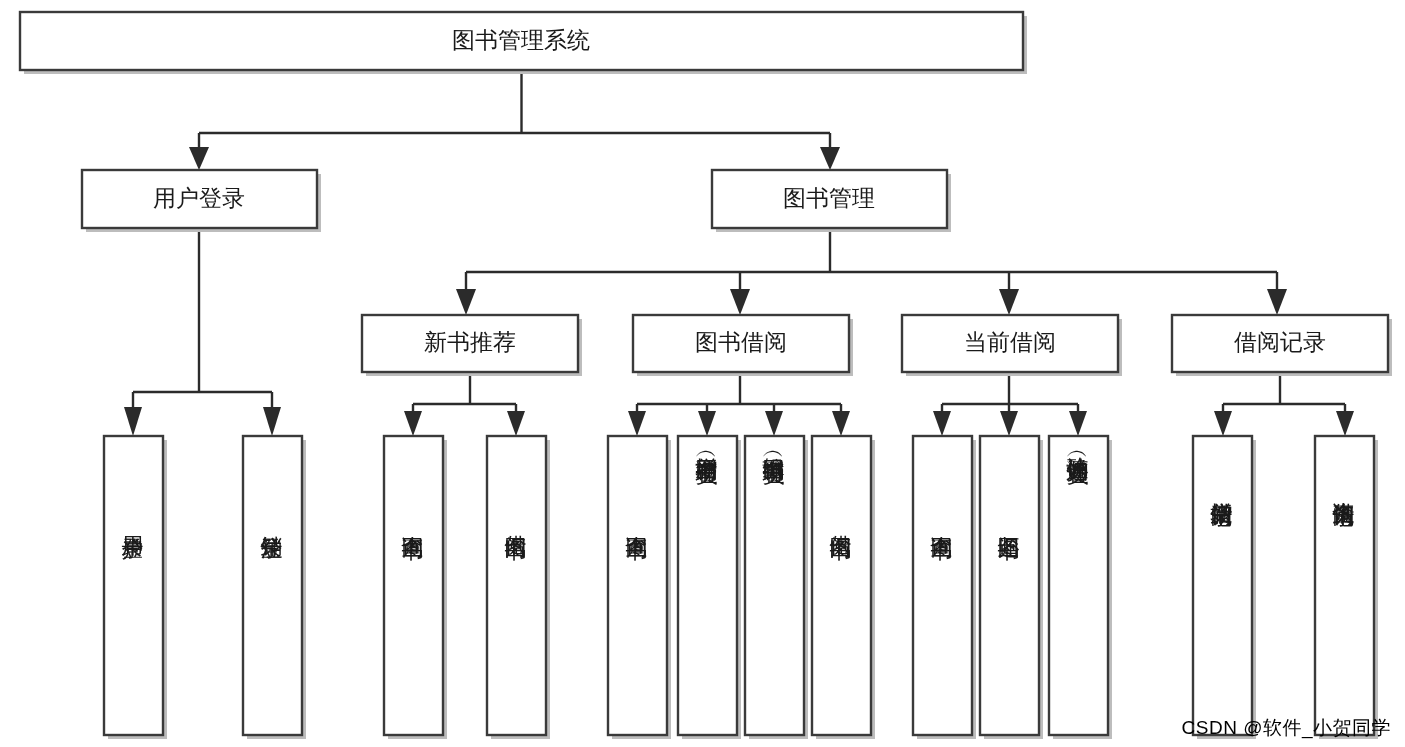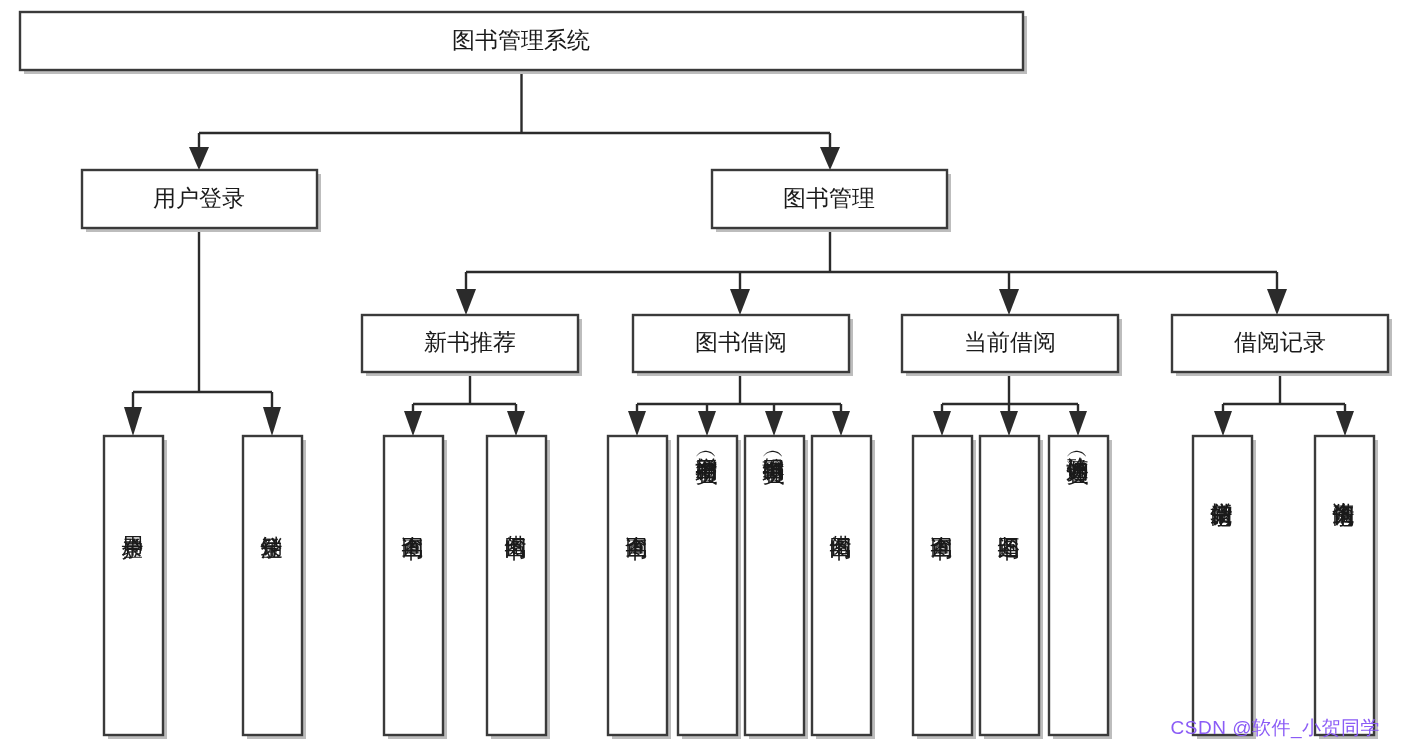--- a/index.html
+++ b/index.html
@@ -55,25 +55,25 @@
   .node-label-v {
     font-family: "Liberation Sans", "DejaVu Sans", sans-serif;
     font-size: 22px;
     fill: #1a1a1a;
     text-anchor: middle;
     writing-mode: vertical-rl;
     letter-spacing: 1px;
   }
   .watermark {
     position: absolute;
-    right: 25px;
+    right: 14px;
     bottom: 6px;
     font-family: "Liberation Sans", "DejaVu Sans", sans-serif;
     font-size: 19px;
-    color: #8b5cf6;
+    color: #000000;
     letter-spacing: 0.5px;
     white-space: nowrap;
     user-select: none;
   }
 </style>
 </head>
 <body>
 
 <div id="diagram-root">
 

